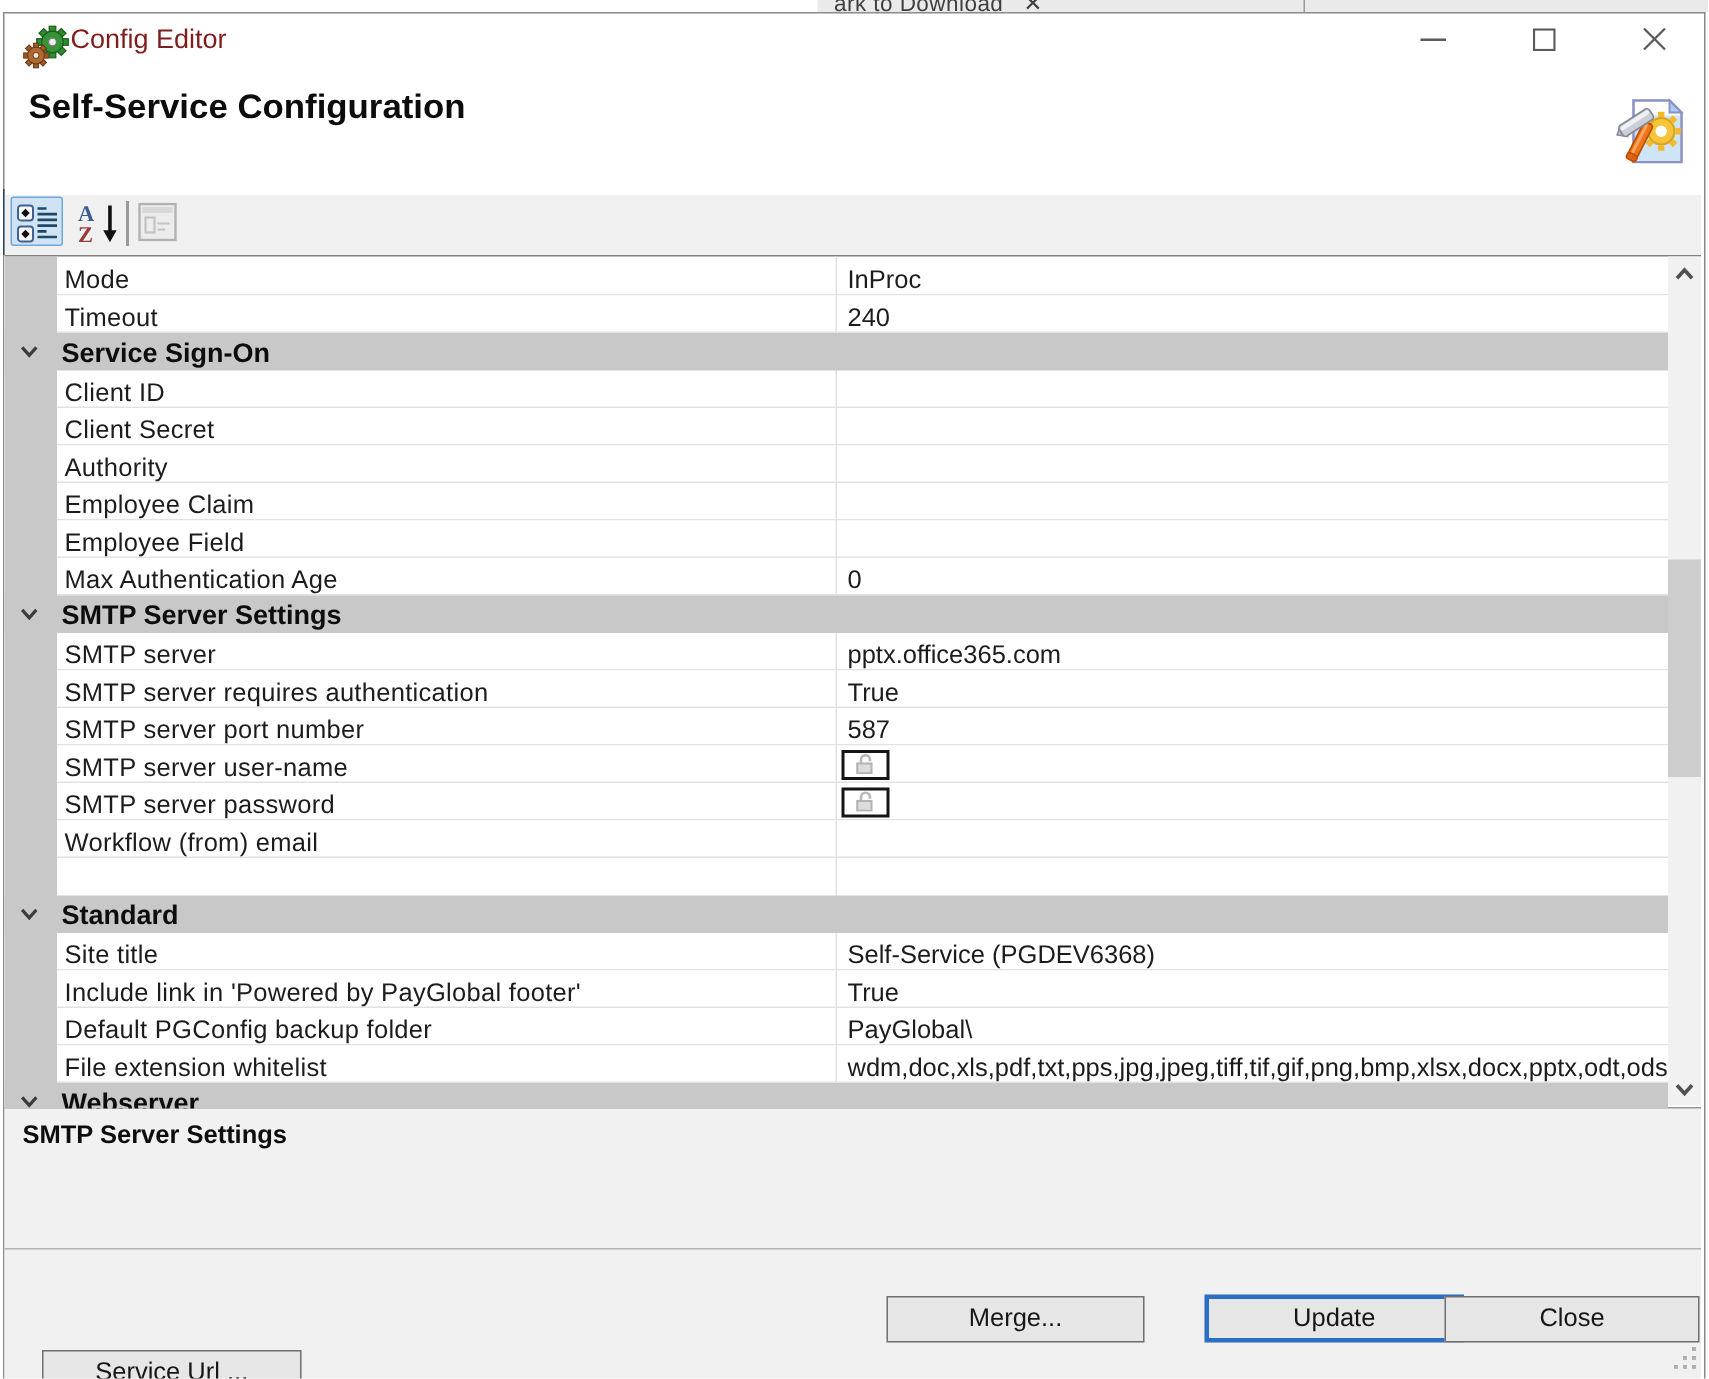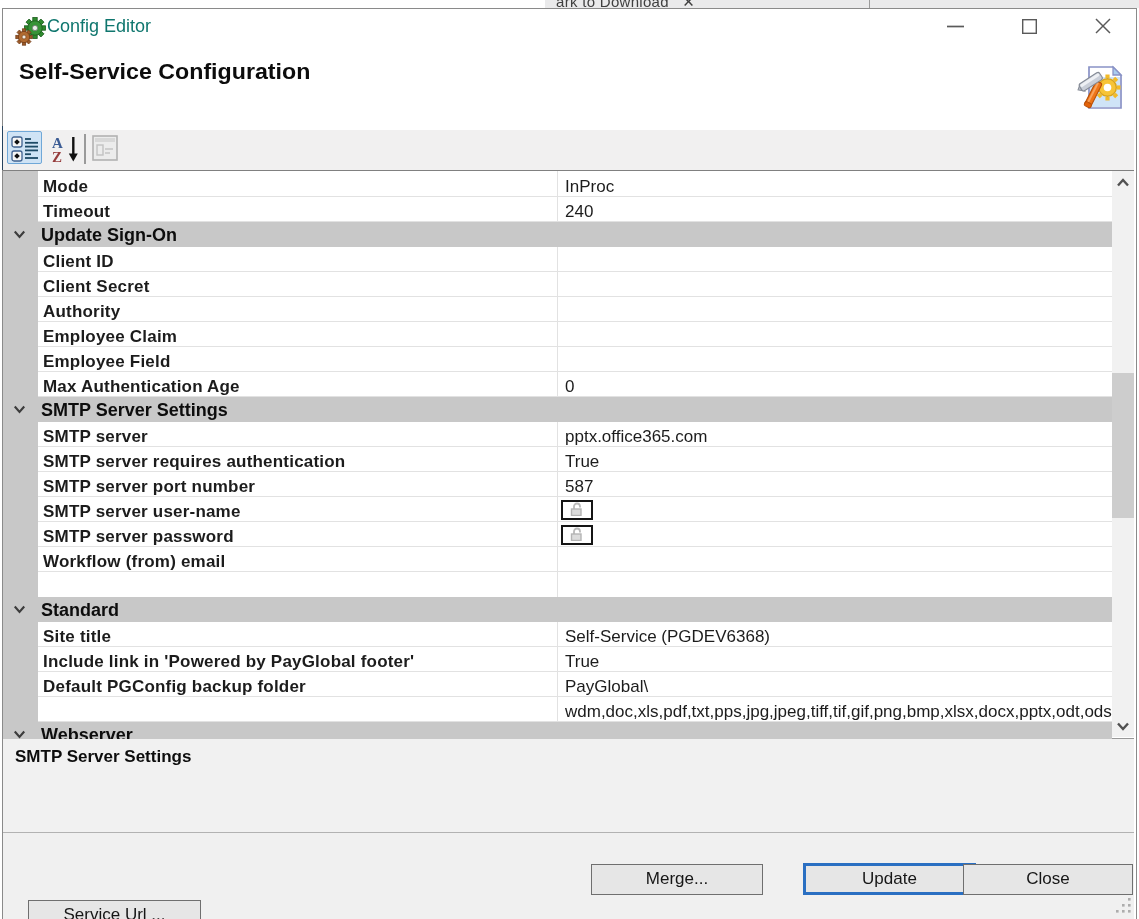--- a/index.html
+++ b/index.html
@@ -8,36 +8,36 @@
   .abs{position:absolute;}
   
   #bgstrip{left:0;top:0;width:1139px;height:8px;background:#fff;overflow:hidden;}
   #bgtabgray{left:545px;top:0;width:594px;height:8px;background:#eaeaeb;}
   #bgtabline{left:869px;top:0;width:1px;height:8px;background:#9b9b9b;}
   #bgtabtext{left:556px;top:-7px;font-size:15px;color:#3f3f3f;white-space:nowrap;letter-spacing:0.3px;}
   
   #dlg{left:2px;top:8px;width:1133px;height:911px;background:#fff;
        border:1px solid #8a8a8a;border-bottom:none;}
   
-  #title{left:44px;top:7px;font-size:18px;color:#0f766e;}
+  #title{left:44px;top:7px;font-size:18px;color:#7f1d1d;}
   
   #hdr{left:16px;top:50px;font-size:29px;font-weight:bold;color:#0c0c0c;
        transform-origin:left top;transform:scale(0.80,0.78);white-space:nowrap;}
   
   #toolbar{left:0px;top:121px;width:1131px;height:40px;background:#f1f0f0;}
   #tb1{left:4px;top:1px;width:33px;height:31px;background:#cfe3f5;border:1px solid #70a8d8;border-radius:2px;}
   #tbsep{left:81px;top:4px;width:2px;height:30px;background:#9a9a9a;}
   
   #pgb{left:-1px;top:117px;width:1px;height:44px;background:#26425e;}
   
   #grid{left:0px;top:161px;width:1131px;height:568px;background:#fff;
         border-top:1px solid #808080;overflow:hidden;}
   .gutter{position:absolute;left:0;top:0;width:35px;height:100%;background:#c8c8c8;}
   .row{position:absolute;left:35px;width:1074px;height:24px;border-bottom:1px solid #e2e2e2;background:#fff;}
-  .row .nm{position:absolute;left:5px;top:3px;line-height:24px;font-size:17px;letter-spacing:0.2px;color:#1c1c1c;white-space:nowrap;font-weight:bold;}
+  .row .nm{position:absolute;left:5px;top:3px;line-height:24px;font-size:17px;letter-spacing:0.2px;color:#1c1c1c;white-space:nowrap;}
   .row .vl{position:absolute;left:527px;top:0;height:25px;line-height:30px;font-size:17px;color:#1c1c1c;
            white-space:nowrap;overflow:hidden;width:547px;}
   .vdiv{position:absolute;left:554px;top:0;width:1px;height:100%;background:#e2e2e2;}
   .cat{position:absolute;left:0px;width:1109px;height:25px;background:#c8c8c8;z-index:3;}
   .cat .ct{position:absolute;left:38px;top:0;line-height:26px;font-size:18px;font-weight:bold;color:#0d0d0d;}
   .chev{position:absolute;left:10px;top:6px;width:13px;height:13px;}
   .lockbtn{position:absolute;left:523px;top:3px;width:28px;height:16px;border:2px solid #151515;background:#fff;}
   .lockbtn svg{display:block;margin:1px 0 0 5px;}
   
   #sbar{left:1109px;top:162px;width:22px;height:566px;background:#f1f1f1;}
@@ -180,21 +180,21 @@
         <div class="vl"><span>InProc</span></div>
       </div>
       <div class="row" style="top:26px">
         <div class="nm">Timeout</div>
         <div class="vl"><span>240</span></div>
       </div>
       <div class="cat" style="top:51px">
       <svg class="chev" viewBox="0 0 11 11">
           <path d="M1.5 3 L5.5 7.5 L9.5 3" fill="none" stroke="#3c3c3c" stroke-width="1.8"></path>
         </svg>
-      <div class="ct">Update Sign-On</div>
+      <div class="ct">Service Sign-On</div>
       </div>
       <div class="row" style="top:76px">
         <div class="nm">Client ID</div>
         <div class="vl"><span></span></div>
       </div>
       <div class="row" style="top:101px">
         <div class="nm">Client Secret</div>
         <div class="vl"><span></span></div>
       </div>
       <div class="row" style="top:126px">
@@ -267,20 +267,21 @@
       </div>
       <div class="row" style="top:476px">
         <div class="nm">Include link in 'Powered by PayGlobal footer'</div>
         <div class="vl"><span>True</span></div>
       </div>
       <div class="row" style="top:501px">
         <div class="nm">Default PGConfig backup folder</div>
         <div class="vl"><span>PayGlobal\</span></div>
       </div>
       <div class="row" style="top:526px">
+        <div class="nm">File extension whitelist</div>
         <div class="vl"><span>wdm,doc,xls,pdf,txt,pps,jpg,jpeg,tiff,tif,gif,png,bmp,xlsx,docx,pptx,odt,ods,odp,csv</span></div>
       </div>
       <div class="cat" style="top:551px">
       <svg class="chev" viewBox="0 0 11 11">
           <path d="M1.5 3 L5.5 7.5 L9.5 3" fill="none" stroke="#3c3c3c" stroke-width="1.8"></path>
         </svg>
       <div class="ct">Webserver</div>
       </div>
       <div class="vdiv"></div>
     </div>

